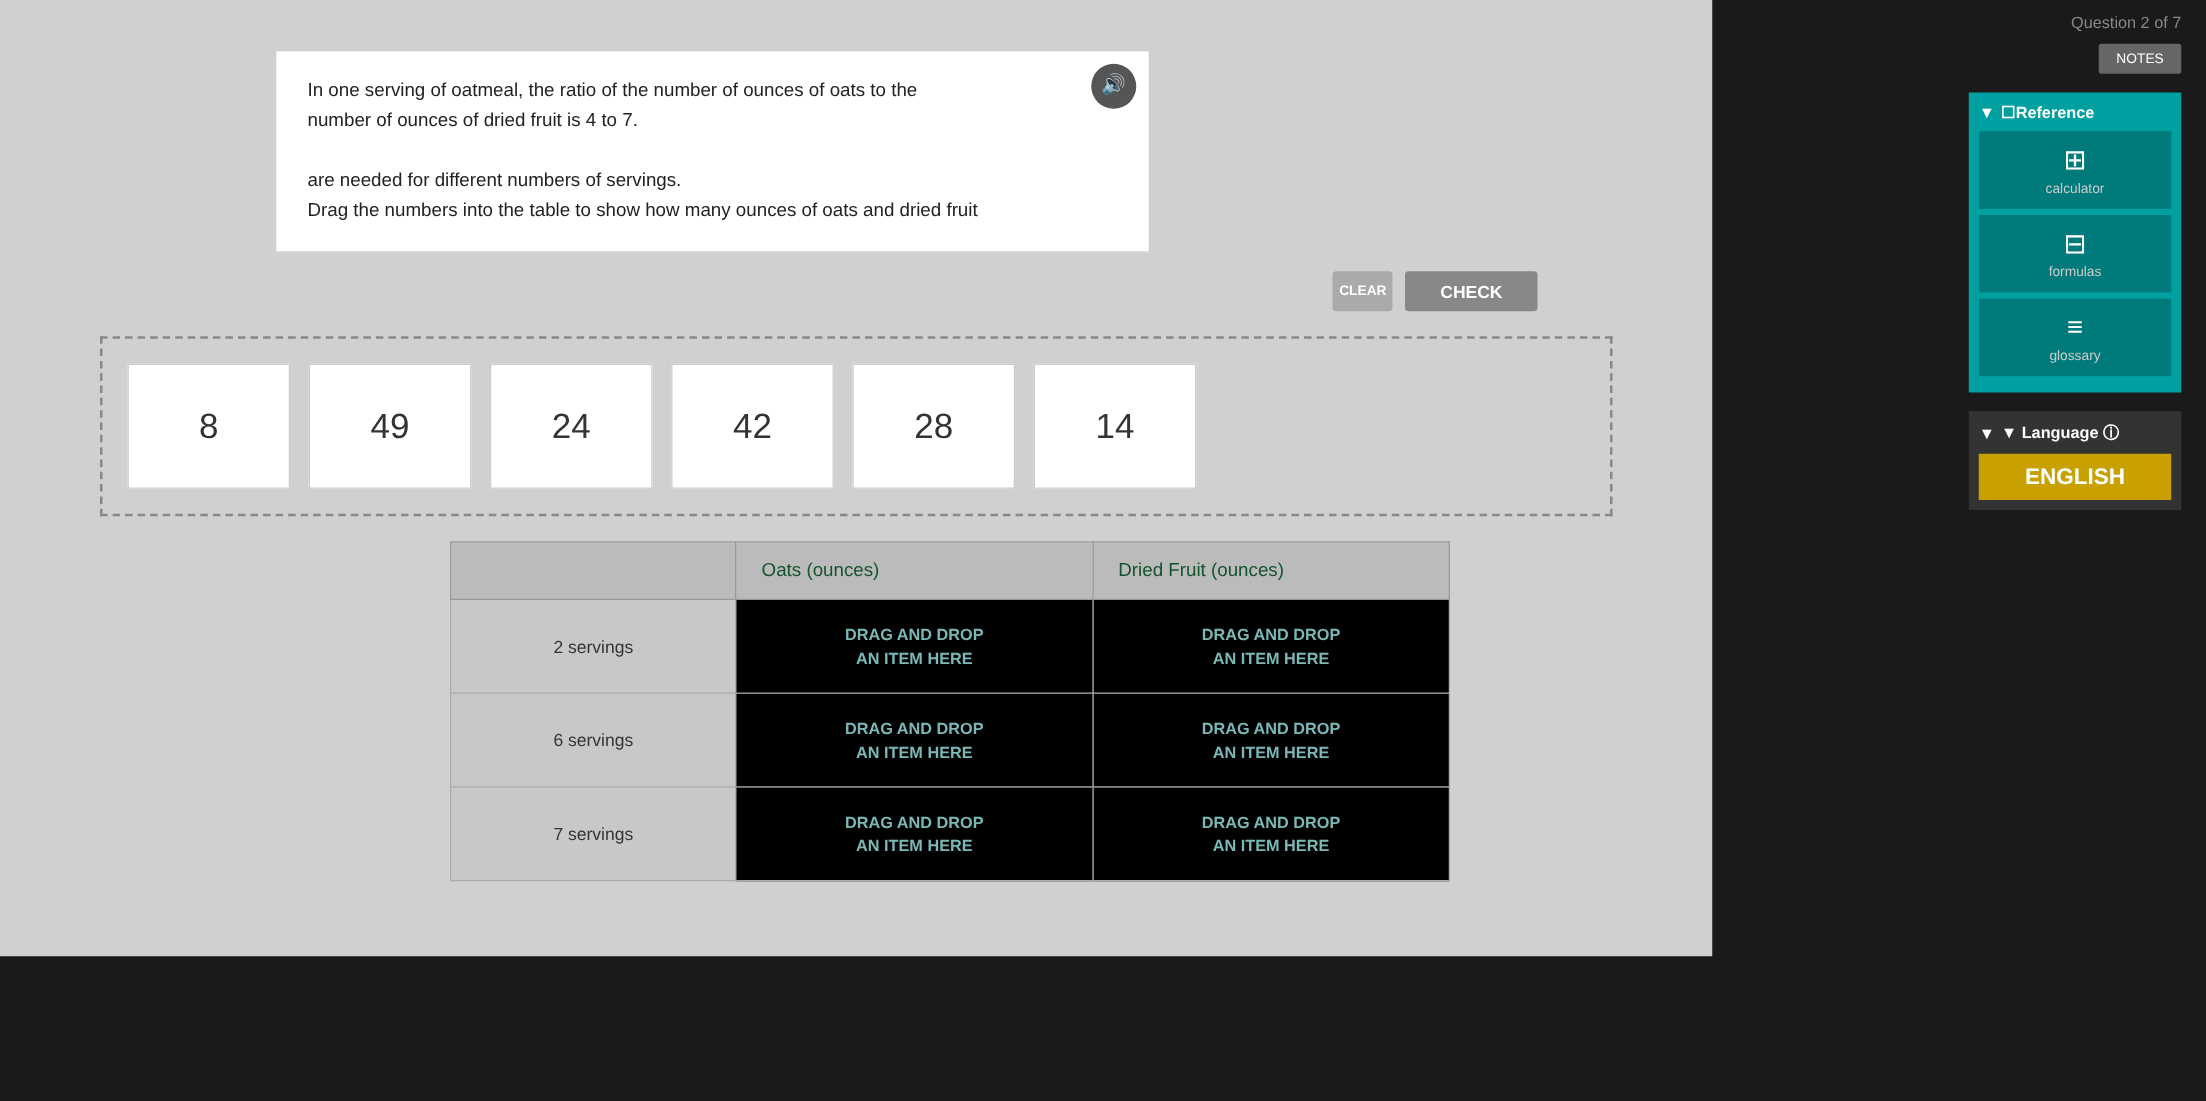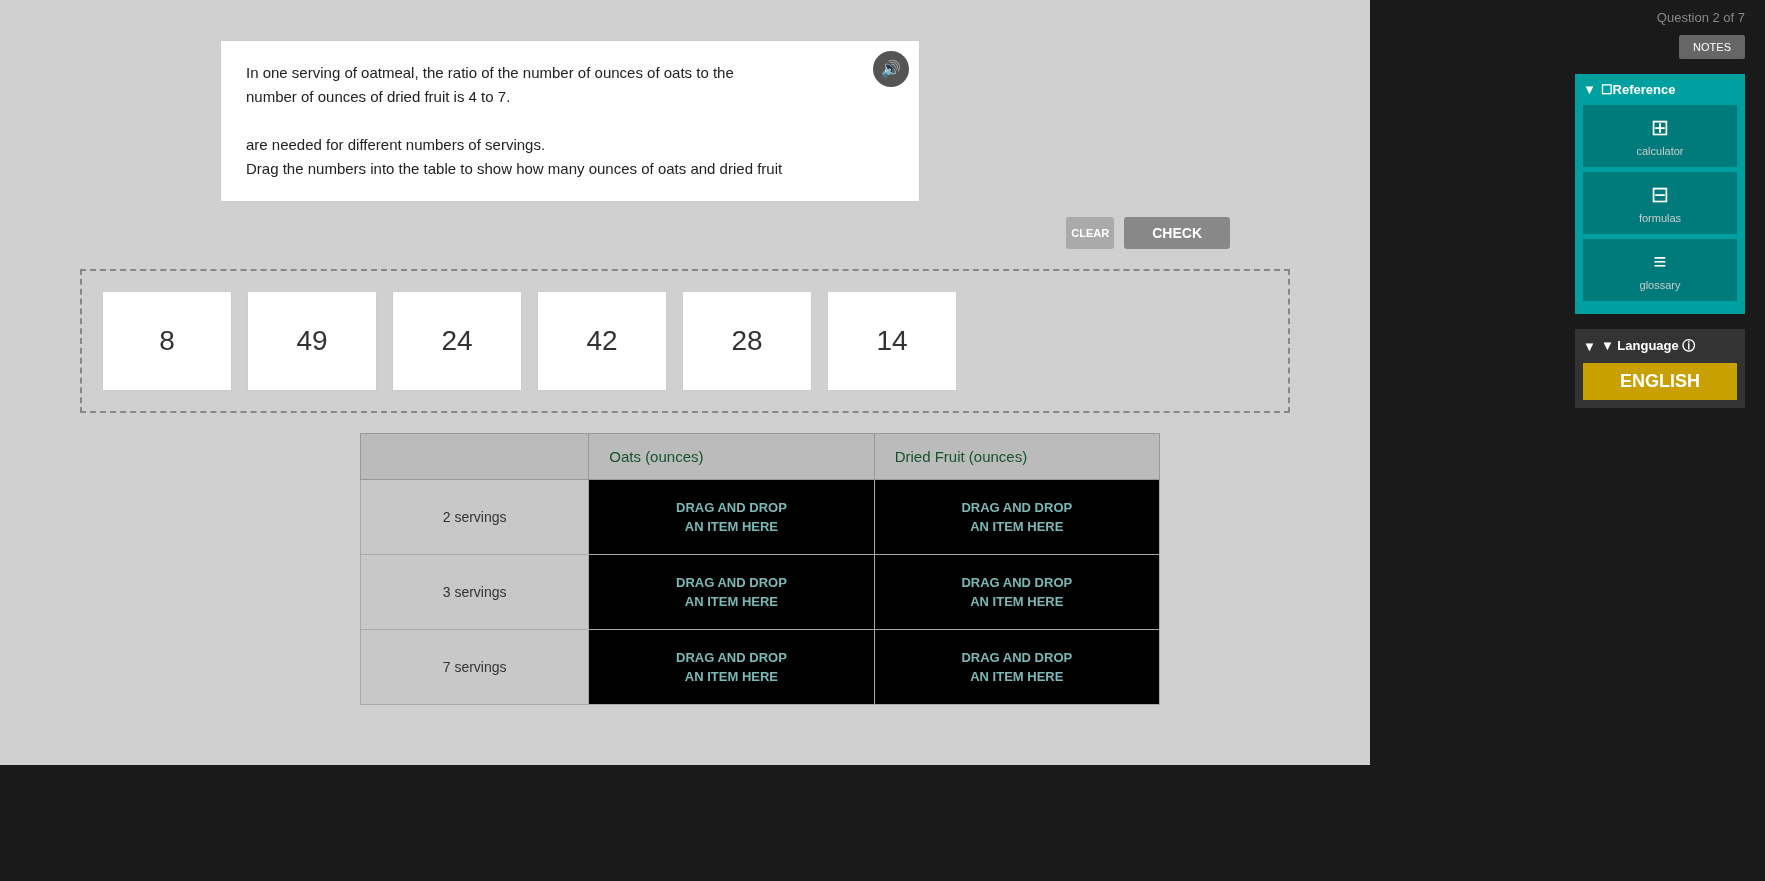--- a/index.html
+++ b/index.html
@@ -306,21 +306,21 @@
         <tr>
           <td class="row-label">2 servings</td>
           <td class="drop-cell">
             <div class="drop-placeholder">DRAG AND DROP<br>AN ITEM HERE</div>
           </td>
           <td class="drop-cell">
             <div class="drop-placeholder">DRAG AND DROP<br>AN ITEM HERE</div>
           </td>
         </tr>
         <tr>
-          <td class="row-label">3 servings</td>
+          <td class="row-label">6 servings</td>
           <td class="drop-cell">
             <div class="drop-placeholder">DRAG AND DROP<br>AN ITEM HERE</div>
           </td>
           <td class="drop-cell">
             <div class="drop-placeholder">DRAG AND DROP<br>AN ITEM HERE</div>
           </td>
         </tr>
         <tr>
           <td class="row-label">7 servings</td>
           <td class="drop-cell">

